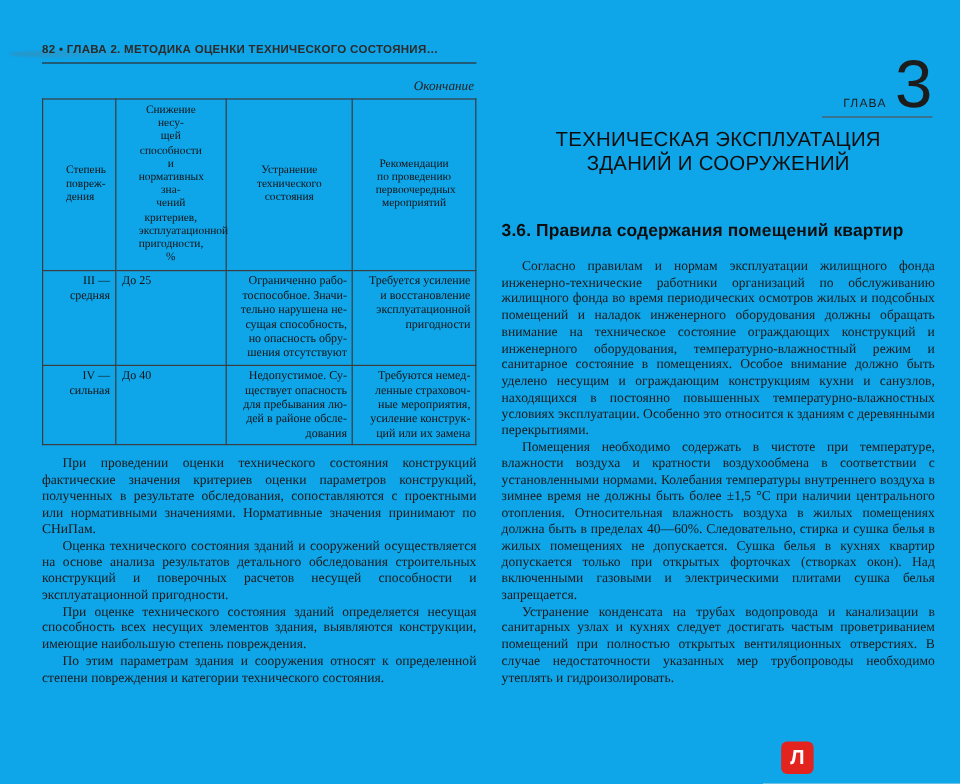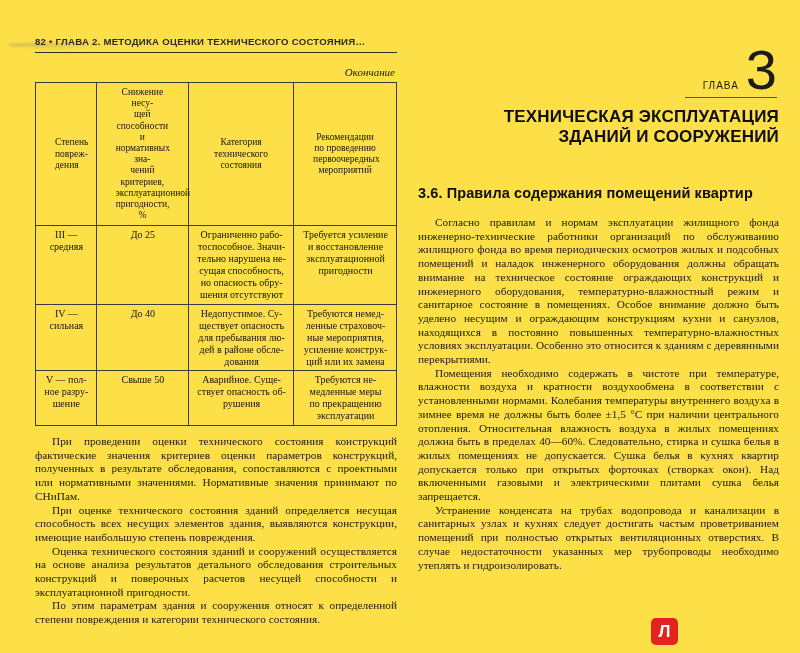--- a/index.html
+++ b/index.html
@@ -1,18 +1,18 @@
 <!DOCTYPE html>
 <html lang="ru"><head>
 <meta charset="utf-8">
 <style>
   html,body{margin:0;padding:0;}
   body{background:#e9e9e7;font-family:"Liberation Serif", serif;}
   #canvas{
-    position:relative;width:800px;height:653px;background:#fde047;
+    position:relative;width:800px;height:653px;background:#0ea5e9;
     overflow:hidden;color:#1a1a1a;
   }
   
   .page-left{position:absolute;left:35px;top:36px;width:362px;}
   .running-head{
     font-family:"Liberation Sans", sans-serif;font-size:9.6px;font-weight:bold;
     letter-spacing:.25px;color:#2b2b2b;padding-bottom:5px;
     border-bottom:1.6px solid #2e2e2e;white-space:nowrap;
   }
   .continuation{
@@ -24,42 +24,42 @@
     font-family:"Liberation Serif", serif;color:#141414;
   }
   table.damage td,table.damage th{
     border:1px solid #3c3c3c;vertical-align:top;
     padding:3px 4px 3px 5px;white-space:pre-line;
   }
   table.damage th{
     font-weight:normal;font-size:9.5px;line-height:11.2px;
     text-align:center;vertical-align:middle;padding:4px 19px;
   }
-  table.damage td{font-size:10px;line-height:11.9px;text-align:center;}
-  table.damage td.center{text-align:center;}
+  table.damage td{font-size:10px;line-height:11.9px;text-align:right;}
+  table.damage td.center{text-align:left;}
   .body-text{margin-top:9px;}
   .para{
     font-size:11.3px;line-height:13.7px;text-align:justify;
     text-indent:17px;color:#191919;margin:0;
   }
   
   .page-right{position:absolute;left:418px;top:46px;width:361px;}
   .chapter-row{
     display:flex;justify-content:flex-end;align-items:baseline;
     font-family:"Liberation Sans", sans-serif;color:#1c1c1c;padding-right:2px;
   }
   .chapter-label{font-size:10px;letter-spacing:1px;text-align:center;}
   .chapter-number{font-size:56px;font-weight:normal;line-height:48px;margin-left:7px;}
   .chapter-rule{
     width:92px;border-bottom:1.2px solid #555;margin-left:auto;margin-top:3px;margin-right:2px;
   }
   .chapter-title{
-    font-family:"Liberation Sans", sans-serif;font-weight:bold;
+    font-family:"Liberation Sans", sans-serif;font-weight:normal;
     font-size:17px;line-height:19.5px;letter-spacing:.2px;color:#0e0e0e;
-    text-align:right;white-space:pre-line;margin-top:9px;
+    text-align:center;white-space:pre-line;margin-top:9px;
   }
   .section-heading{
     font-family:"Liberation Sans", sans-serif;font-weight:bold;
     font-size:14.5px;color:#0e0e0e;margin-top:39px;letter-spacing:.1px;
   }
   .page-right .body-text{margin-top:15px;}
   
   .scan-smudge{
     position:absolute;left:8px;top:42px;width:104px;height:6px;border-radius:50%;
     background:linear-gradient(to right, rgba(110,110,110,.28), rgba(170,170,170,.05));
@@ -95,21 +95,21 @@
           <tr>
         <th>Степень
 повреж-
 дения</th>
         <th>Снижение несу-
 щей способности
 и нормативных зна-
 чений критериев,
 эксплуатационной
 пригодности, %</th>
-        <th>Категория
+        <th>Устранение
 технического
 состояния</th>
         <th>Рекомендации
 по проведению
 первоочередных
 мероприятий</th>
       </tr>
       <tr>
         <td>III —
 средняя</td>
@@ -133,40 +133,27 @@
 ществует опасность
 для пребывания лю-
 дей в районе обсле-
 дования</td>
         <td>Требуются немед-
 ленные страховоч-
 ные мероприятия,
 усиление конструк-
 ций или их замена</td>
       </tr>
-      <tr>
-        <td>V — пол-
-ное разру-
-шение</td>
-        <td class="center">Свыше 50</td>
-        <td>Аварийное. Суще-
-ствует опасность об-
-рушения</td>
-        <td>Требуются не-
-медленные меры
-по прекращению
-эксплуатации</td>
-      </tr>
     </tbody>
       </table>
 
     <div class="body-text">
       <p class="para">При проведении оценки технического состояния конструкций фактические значения критериев оценки параметров конструкций, полученных в результате обследования, сопоставляются с проектными или нормативными значениями. Нормативные значения принимают по СНиПам.</p>
+      <p class="para">Оценка технического состояния зданий и сооружений осуществляется на основе анализа результатов детального обследования строительных конструкций и поверочных расчетов несущей способности и эксплуатационной пригодности.</p>
       <p class="para">При оценке технического состояния зданий определяется несущая способность всех несущих элементов здания, выявляются конструкции, имеющие наибольшую степень повреждения.</p>
-      <p class="para">Оценка технического состояния зданий и сооружений осуществляется на основе анализа результатов детального обследования строительных конструкций и поверочных расчетов несущей способности и эксплуатационной пригодности.</p>
       <p class="para">По этим параметрам здания и сооружения относят к определенной степени повреждения и категории технического состояния.</p>
     </div>
   </div>
 
   <div class="page-right">
     <div class="chapter-row">
       <span class="chapter-label">ГЛАВА</span>
       <span class="chapter-number">3</span>
     </div>
     <div class="chapter-rule"></div>

